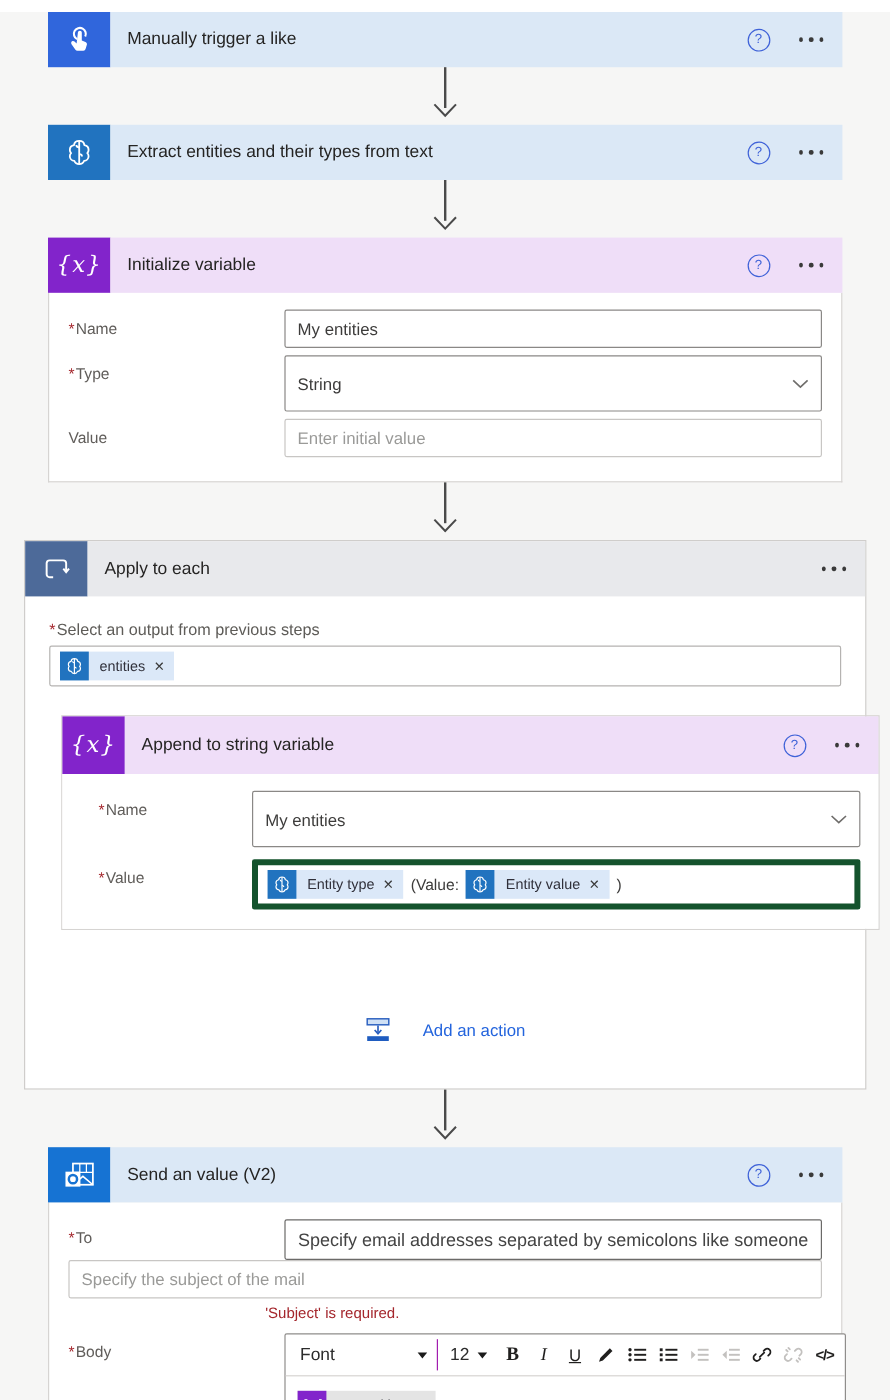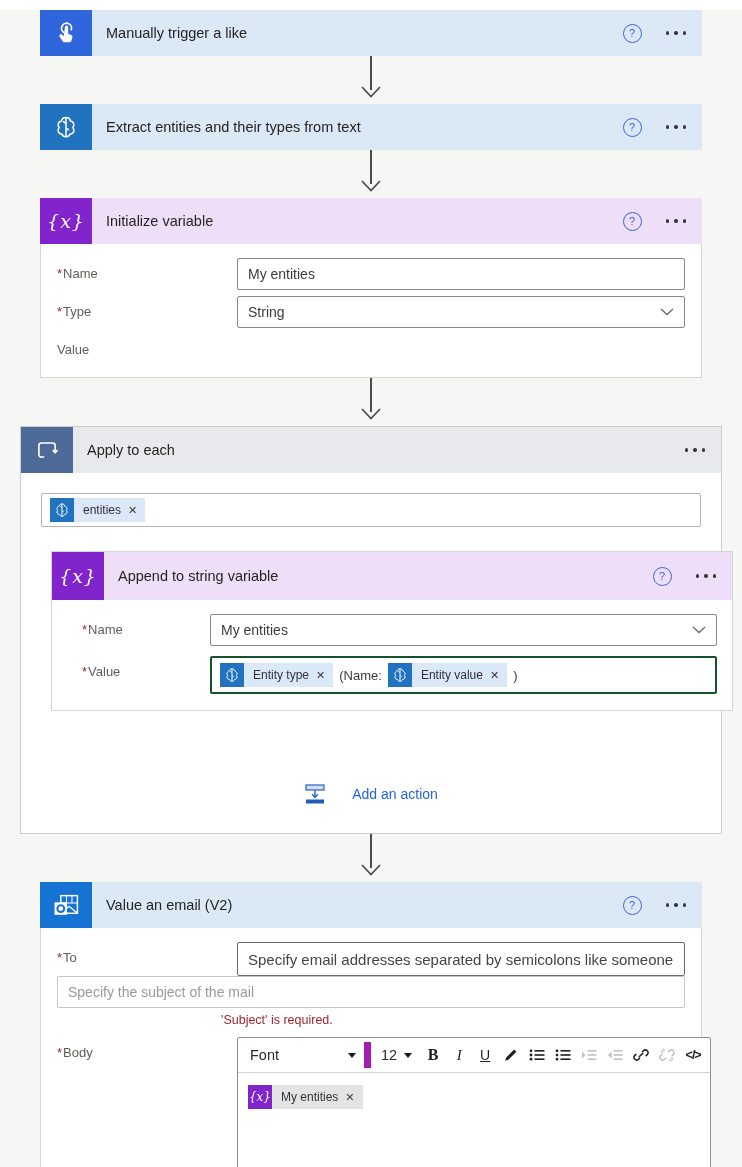--- a/index.html
+++ b/index.html
@@ -34,54 +34,54 @@
   .card-body{background:#fff;border:1px solid #d6d4d2;border-top:none;padding:14px 16px 20px 16px;box-sizing:border-box;}
   
   .frow{display:flex;margin-bottom:6px;gap:32px;}
   .flabel{width:148px;flex:0 0 148px;padding-top:8px;font-size:13px;color:#605d5a;}
   .req{color:#a4262c;margin-right:1px;}
   .finput{flex:1;height:32px;box-sizing:border-box;border:1px solid #8a8886;border-radius:2px;
     padding:0 10px;font-size:14px;color:#3d3c3b;font-family:inherit;background:#fff;outline:none;}
   .finput.light{border-color:#c8c6c4;}
   .finput::placeholder{color:#9a9a98;}
   .finput.big{height:34px;font-size:15px;border-color:#6b6a68;color:#444;}
-  .fselect{flex:1;height:32px;box-sizing:border-box;border:1px solid #8a8886;border-radius:2px;
+  .fselect{flex:1;height:47px;box-sizing:border-box;border:1px solid #8a8886;border-radius:2px;
     display:flex;align-items:center;padding:0 10px;font-size:14px;color:#3d3c3b;cursor:pointer;background:#fff;}
   .fselect .chev{margin-left:auto;}
   .error-text{color:#a4262c;font-size:12.5px;margin:5px 0 10px 164px;}
   
   .connector{height:48px;display:flex;flex-direction:column;align-items:center;}
   .connector .cline{width:1.6px;height:34px;background:#4a4a4a;}
   .connector svg{margin-top:-4px;}
   
-  .apply-container{width:702px;margin-left:20px;background:#fff;border:1px solid #cfcdcb;box-sizing:border-box;padding-bottom:28px;}
+  .apply-container{width:702px;margin-left:20px;background:#fff;border:1px solid #cfcdcb;box-sizing:border-box;padding-bottom:38px;}
   .apply-body{padding:20px 20px 0 20px;}
   .select-label{font-size:13.5px;color:#5e5c58;margin-bottom:6px;}
   .token-box{border:1px solid #b5b3b1;border-radius:2px;background:#fff;min-height:34px;
     display:flex;align-items:center;padding:4px 8px;box-sizing:border-box;}
   .token{display:inline-flex;align-items:center;height:24px;background:#dbe8f8;cursor:pointer;}
   .token .ticon{width:24px;height:24px;display:flex;align-items:center;justify-content:center;background:#2173bf;}
   .token .ticon.purple{background:#8224cb;}
   .token .tlabel{padding:0 7px 0 9px;font-size:12px;color:#30303a;white-space:nowrap;}
   .token .tx{font-size:11px;color:#3a3a3a;padding-right:8px;cursor:pointer;}
   .token.gray{background:#e4e4e4;}
   .token-text{font-size:13px;color:#3d3c3b;margin:0 4px;white-space:nowrap;}
   .append-card{width:682px;margin:24px 0 0 10px;border:1px solid #d6d4d2;box-sizing:border-box;}
   .append-card .card-header{height:48px;}
   .append-body{background:#fff;padding:14px 15px 6px 30px;}
   .append-body .flabel{width:96px;flex:0 0 96px;}
   .append-body .frow{margin-bottom:10px;}
-  .value-box{flex:1;min-height:38px;border:2px solid #14532d;border-radius:2px;display:flex;
+  .value-box{flex:1;min-height:38px;border:5px solid #14532d;border-radius:2px;display:flex;
     align-items:center;padding:4px 8px;box-sizing:border-box;flex-wrap:wrap;gap:2px;}
   .add-action{margin-top:72px;display:flex;align-items:center;justify-content:center;gap:26px;cursor:pointer;}
   .add-action span{color:#2364dd;font-size:14px;}
   
   .editor{flex:1;border:1px solid #8f8d8b;border-radius:2px;background:#fff;min-height:300px;}
   .toolbar{display:flex;align-items:center;height:34px;border-bottom:1px solid #d6d4d2;padding:0 4px;}
-  .font-dd{display:flex;align-items:center;width:106px;height:26px;padding:0 8px;border-right:7px solid #a21caf;
+  .font-dd{display:flex;align-items:center;width:106px;height:26px;padding:0 8px;border-right:1px solid #a21caf;
     font-size:14.5px;color:#2b2b2b;cursor:pointer;}
   .size-dd{display:flex;align-items:center;height:26px;padding:0 8px 0 10px;font-size:14.5px;color:#2b2b2b;cursor:pointer;}
   .caret{width:0;height:0;border-left:4.5px solid transparent;border-right:4.5px solid transparent;
     border-top:5.5px solid #1b1b1b;margin-left:auto;}
   .size-dd .caret{margin-left:7px;}
   .tbtn{width:26px;height:26px;display:flex;align-items:center;justify-content:center;cursor:pointer;color:#201f1e;}
   .tbtn.disabled{color:#c3c1bf;cursor:default;}
   .tbtn.bold{font-weight:700;font-size:16px;font-family:"Liberation Serif","DejaVu Serif",serif;}
   .tbtn.italic{font-style:italic;font-family:"Liberation Serif","DejaVu Serif",serif;font-size:15px;}
   .tbtn.underline{text-decoration:underline;font-size:14px;}
@@ -198,20 +198,21 @@
           <span>String</span>
           <svg class="chev" width="14" height="8" viewBox="0 0 14 8">
               <use href="#chevron-glyph"></use>
             </svg>
         </div>
       </div>
       <div class="frow" style="margin-bottom:0;">
         <div class="flabel">
           <span>Value</span>
         </div>
+        <input class="finput light" placeholder="Enter initial value" style="">
       </div>
     </div>
   </div>
 
   <div class="connector">
     <span class="cline"></span>
     <svg width="22" height="12" viewBox="0 0 22 12">
         <polyline points="2,1 11,10.5 20,1" fill="none" stroke="#4a4a4a" stroke-width="1.7"></polyline>
       </svg>
   </div>
@@ -230,20 +231,23 @@
           <span class="dots">
               <i></i>
               <i></i>
               <i></i>
             </span>
         </div>
       </div>
     </div>
 
     <div class="apply-body">
+      <div class="select-label">
+        <span class="req">*</span><span>Select an output from previous steps</span>
+      </div>
       <div class="token-box">
         <span class="token">
           <span class="ticon">
             <svg width="18" height="18" viewBox="0 0 24 24">
                 <use href="#brain-glyph"></use>
               </svg>
           </span>
           <span class="tlabel">entities</span>
           <span class="tx">✕</span>
         </span>
@@ -285,21 +289,21 @@
             <div class="value-box">
               <span class="token">
                 <span class="ticon">
                   <svg width="18" height="18" viewBox="0 0 24 24">
                       <use href="#brain-glyph"></use>
                     </svg>
                 </span>
                 <span class="tlabel">Entity type</span>
                 <span class="tx">✕</span>
               </span>
-              <span class="token-text">(Name:</span>
+              <span class="token-text">(Value:</span>
               <span class="token">
                 <span class="ticon">
                   <svg width="18" height="18" viewBox="0 0 24 24">
                       <use href="#brain-glyph"></use>
                     </svg>
                 </span>
                 <span class="tlabel">Entity value</span>
                 <span class="tx">✕</span>
               </span>
               <span class="token-text">)</span>
@@ -332,21 +336,21 @@
       <div class="icon-tile tile-outlook">
         <svg width="27" height="25" viewBox="0 0 26 24">
           <rect x="7.5" y="2.5" width="16" height="17" fill="none" stroke="#fff" stroke-width="1.4"></rect>
           <path d="M7.5 9.5 H23.5 M13 2.5 V9.5 M18.3 2.5 V9.5" stroke="#fff" stroke-width="1"></path>
           <path d="M7.5 19.5 L15.5 12.8 L23.5 19.5" stroke="#fff" stroke-width="1.3" fill="none"></path>
           <rect x="1.5" y="9" width="12" height="12" fill="#fff"></rect>
           <circle cx="7.5" cy="15" r="3.3" fill="none" stroke="#1673d3" stroke-width="2"></circle>
         </svg>
       </div>
       <div class="header-body hdr-blue">
-        <span class="card-title">Value an email (V2)</span>
+        <span class="card-title">Send an value (V2)</span>
         <div class="header-actions">
           <span class="help-circle">?</span>
           <span class="dots">
               <i></i>
               <i></i>
               <i></i>
             </span>
         </div>
       </div>
     </div>

